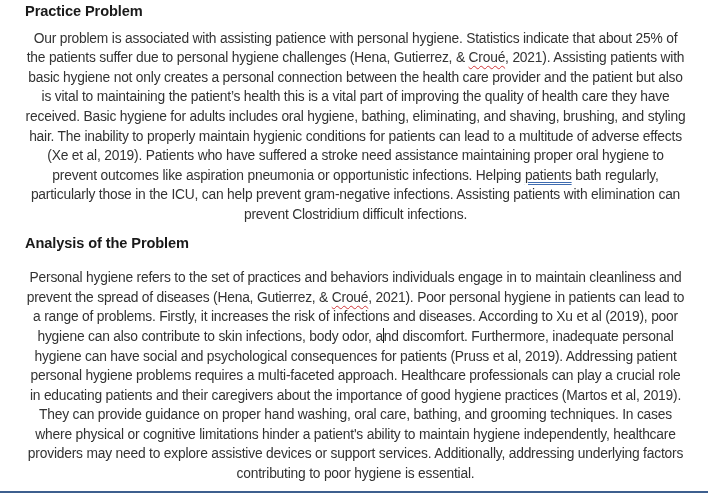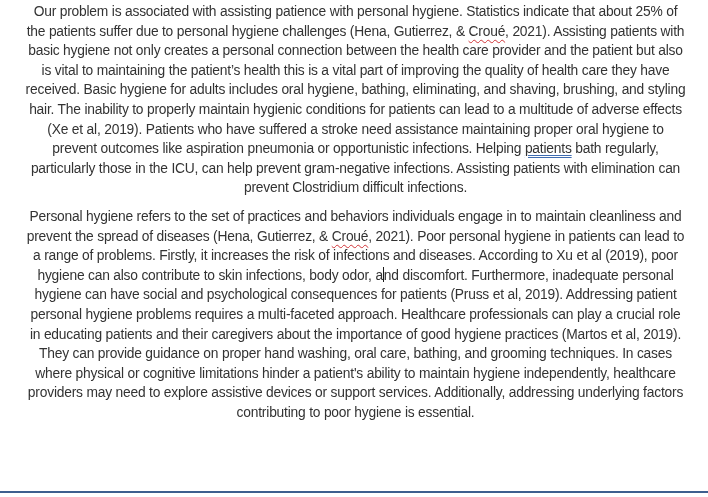--- a/index.html
+++ b/index.html
@@ -73,21 +73,23 @@
     width: 708px;
     height: 2px;
     background: var(--bottom_bar, #3e5f8e);
   }
 </style>
 </head>
 <body>
 
 <div class="doc-canvas">
 
+  <div class="doc-heading">Practice Problem</div>
 
   <p class="doc-paragraph"><span class="seg-normal">Our problem is associated with assisting patience with personal hygiene. Statistics indicate that about 25% of the patients suffer due to personal hygiene challenges (Hena, Gutierrez, &amp; </span><span class="seg-spell">Croué</span><span class="seg-normal">, 2021). Assisting patients with basic hygiene not only creates a personal connection between the health care provider and the patient but also is vital to maintaining the patient’s health this is a vital part of improving the quality of health care they have received. Basic hygiene for adults includes oral hygiene, bathing, eliminating, and shaving, brushing, and styling hair. The inability to properly maintain hygienic conditions for patients can lead to a multitude of adverse effects (Xe et al, 2019). Patients who have suffered a stroke need assistance maintaining proper oral hygiene to prevent outcomes like aspiration pneumonia or opportunistic infections. Helping </span><span class="seg-grammar">patients</span><span class="seg-normal"> bath regularly, particularly those in the ICU, can help prevent gram-negative infections. Assisting patients with elimination can prevent Clostridium difficult infections.</span></p>
 
+  <div class="doc-heading second">Analysis of the Problem</div>
 
   <p class="doc-paragraph"><span class="seg-normal">Personal hygiene refers to the set of practices and behaviors individuals engage in to maintain cleanliness and prevent the spread of diseases (Hena, Gutierrez, &amp; </span><span class="seg-spell">Croué</span><span class="seg-normal">, 2021). Poor personal hygiene in patients can lead to a range of problems. Firstly, it increases the risk of infections and diseases. According to Xu et al (2019), poor hygiene can also contribute to skin infections, body odor, a</span><span class="seg-caret"></span><span class="seg-normal">nd discomfort. Furthermore, inadequate personal hygiene can have social and psychological consequences for patients (Pruss et al, 2019). Addressing patient personal hygiene problems requires a multi-faceted approach. Healthcare professionals can play a crucial role in educating patients and their caregivers about the importance of good hygiene practices (Martos et al, 2019). They can provide guidance on proper hand washing, oral care, bathing, and grooming techniques. In cases where physical or cognitive limitations hinder a patient's ability to maintain hygiene independently, healthcare providers may need to explore assistive devices or support services. Additionally, addressing underlying factors contributing to poor hygiene is essential.</span></p>
 
 </div>
 
 <div class="bottom-border"></div>
 
 </body></html>

